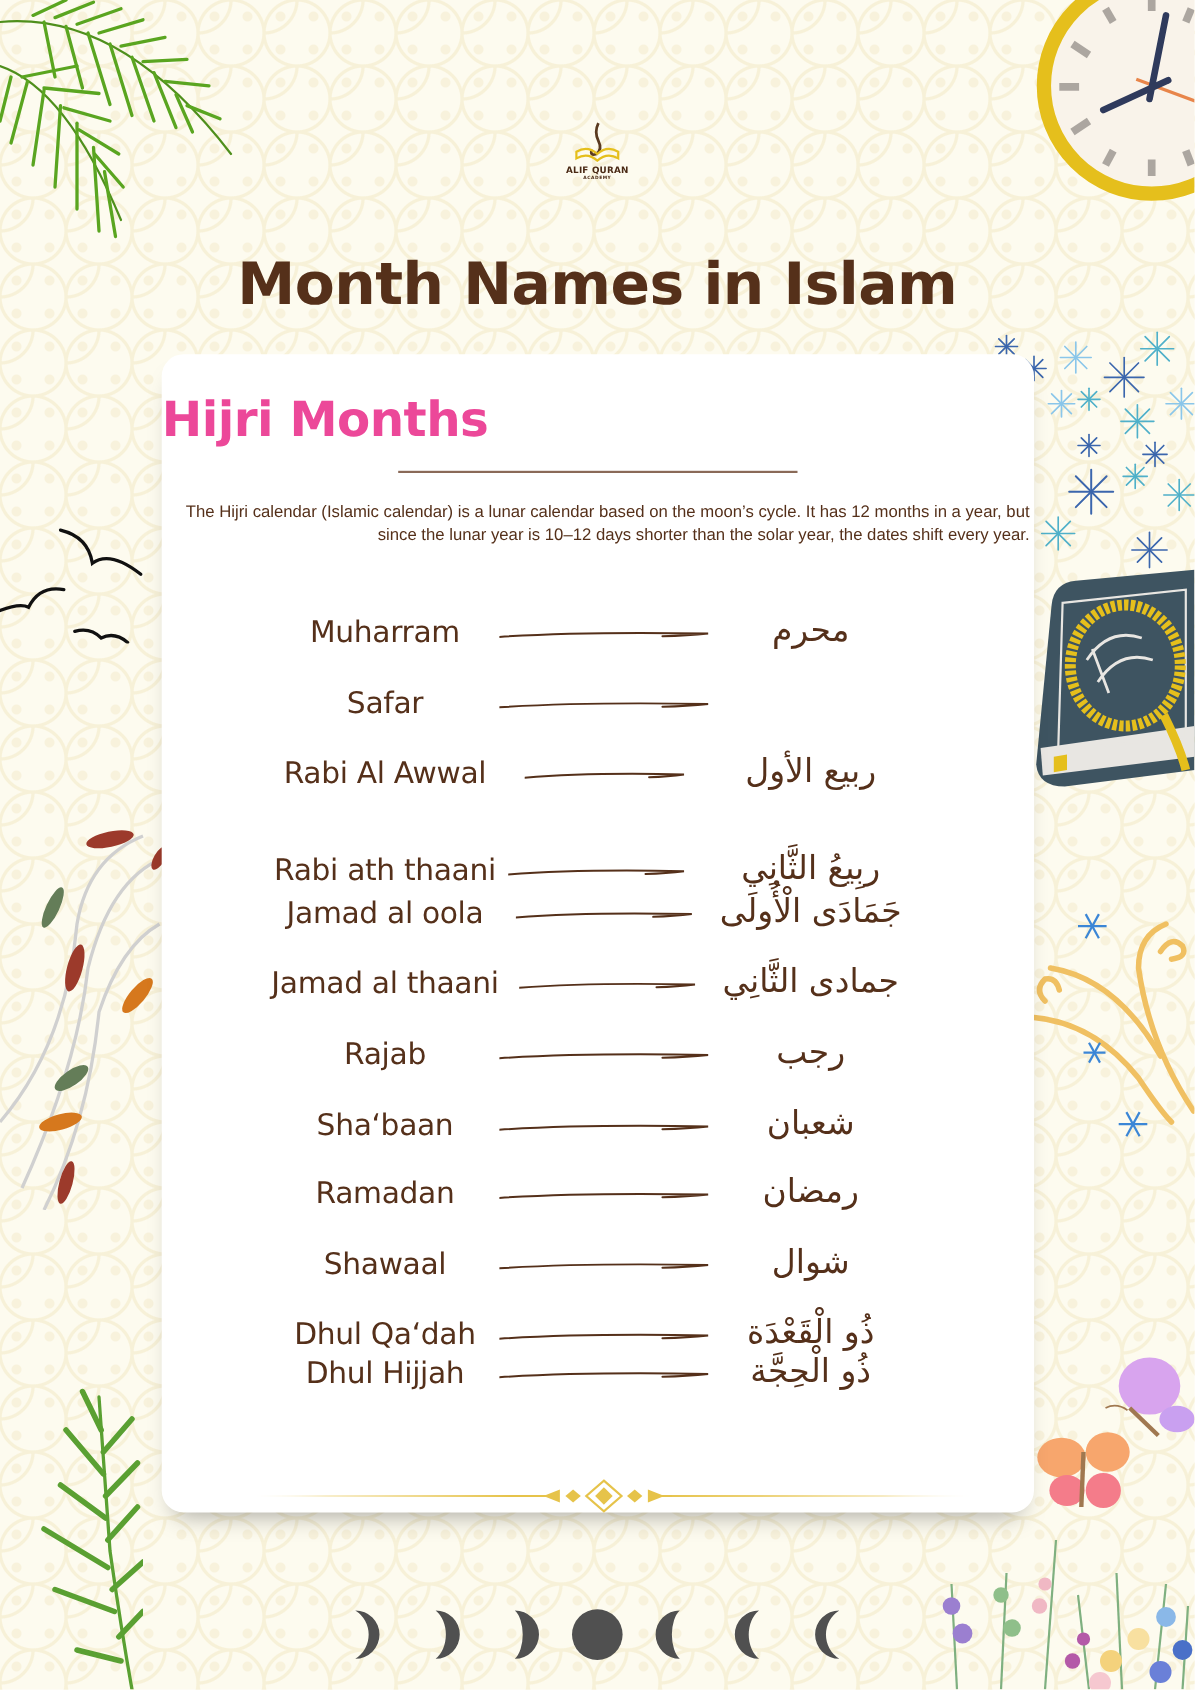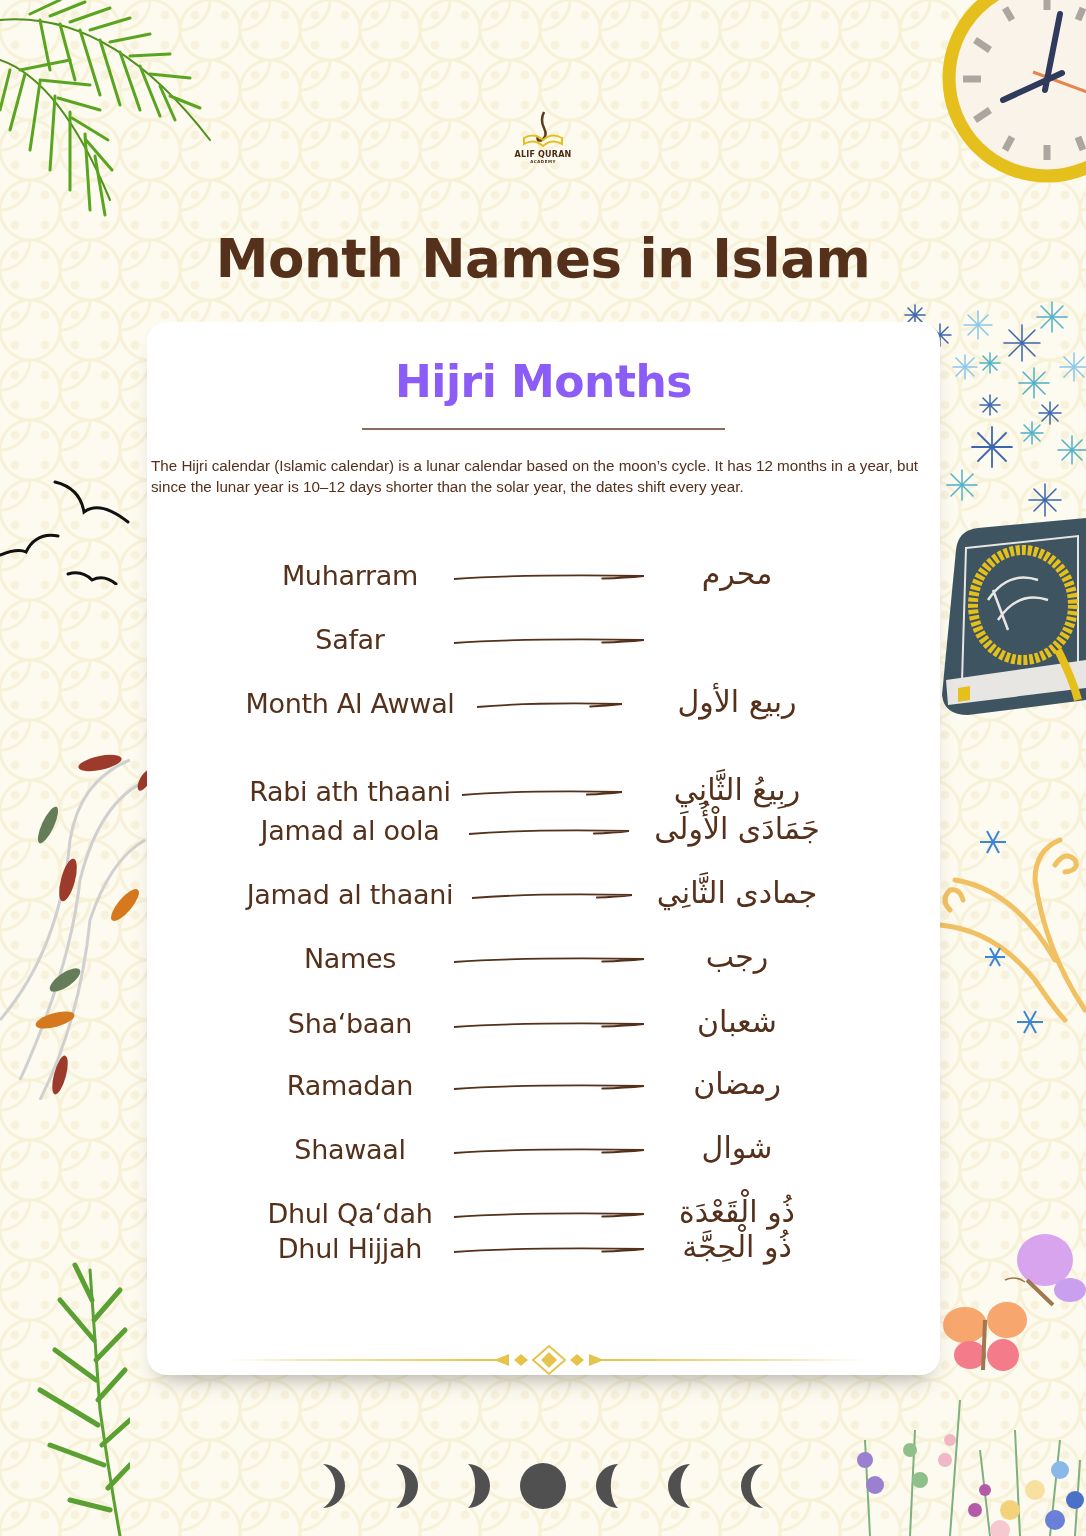--- a/index.html
+++ b/index.html
@@ -28,27 +28,27 @@
     font-family: "DejaVu Sans", sans-serif; font-weight: bold; font-size: 53px;
     color: #55301a; letter-spacing: -0.5px;
   }
 
   .card {
     left: 147px; top: 322px; width: 793px; height: 1053px;
     background: #ffffff; border-radius: 20px;
     box-shadow: 0 14px 22px -12px rgba(0,0,0,0.35);
   }
   .card-title {
-    left: 0; width: 100%; top: 34px; text-align: center;
+    left: 0; width: 100%; top: 34px; text-align: left;
     font-family: "DejaVu Sans", sans-serif; font-weight: bold; font-size: 44px;
-    color: #8b5cf6; letter-spacing: -0.5px;
+    color: #ec4899; letter-spacing: -0.5px;
   }
   .card-rule { left: 215px; top: 106px; width: 363px; height: 2px; background: #8a6a58; }
   .intro {
-    left: 0; width: 100%; top: 133px; padding: 0 4px; text-align: left;
+    left: 0; width: 100%; top: 133px; padding: 0 4px; text-align: right;
     font-size: 15.2px; line-height: 21px; color: #55301a;
   }
 
   .month-row { position: absolute; left: 0; width: 956px; height: 50px; }
   .m-en {
     position: absolute; left: 53px; width: 300px; text-align: center;
     font-family: "DejaVu Sans", sans-serif; font-size: 27px; color: #55301a; top: 6px;
     letter-spacing: -0.3px;
   }
   .m-line { position: absolute; top: 18px; height: 10px; }
@@ -364,21 +364,21 @@
         </svg>
         <div class="m-ar" dir="rtl">محرم</div>
       </div>
       <div class="month-row" style="top: 295.8px;">
         <div class="m-en">Safar</div>
         <svg class="m-line" width="190" height="10" viewBox="0 0 190 10" style="left: 307px;">
           <path d="M0 7 Q76 2 190 4 Q171 6 148.20000000000002 6.5" stroke="#55301a" stroke-width="1.8" fill="none" stroke-linecap="round"></path>
         </svg>
       </div>
       <div class="month-row" style="top: 359.6px;">
-        <div class="m-en">Month Al Awwal</div>
+        <div class="m-en">Rabi Al Awwal</div>
         <svg class="m-line" width="145" height="10" viewBox="0 0 145 10" style="left: 330px;">
           <path d="M0 7 Q58 2 145 4 Q130.5 6 113.10000000000001 6.5" stroke="#55301a" stroke-width="1.8" fill="none" stroke-linecap="round"></path>
         </svg>
         <div class="m-ar" dir="rtl">ربيع الأول</div>
       </div>
       <div class="month-row" style="top: 448px;">
         <div class="m-en">Rabi ath thaani</div>
         <svg class="m-line" width="160" height="10" viewBox="0 0 160 10" style="left: 315px;">
           <path d="M0 7 Q64 2 160 4 Q144 6 124.80000000000001 6.5" stroke="#55301a" stroke-width="1.8" fill="none" stroke-linecap="round"></path>
         </svg>
@@ -392,21 +392,21 @@
         <div class="m-ar" dir="rtl">جَمَادَى الْأُولَى</div>
       </div>
       <div class="month-row" style="top: 551px;">
         <div class="m-en">Jamad al thaani</div>
         <svg class="m-line" width="160" height="10" viewBox="0 0 160 10" style="left: 325px;">
           <path d="M0 7 Q64 2 160 4 Q144 6 124.80000000000001 6.5" stroke="#55301a" stroke-width="1.8" fill="none" stroke-linecap="round"></path>
         </svg>
         <div class="m-ar" dir="rtl">جمادى الثَّانِي</div>
       </div>
       <div class="month-row" style="top: 614.8px;">
-        <div class="m-en">Names</div>
+        <div class="m-en">Rajab</div>
         <svg class="m-line" width="190" height="10" viewBox="0 0 190 10" style="left: 307px;">
           <path d="M0 7 Q76 2 190 4 Q171 6 148.20000000000002 6.5" stroke="#55301a" stroke-width="1.8" fill="none" stroke-linecap="round"></path>
         </svg>
         <div class="m-ar" dir="rtl">رجب</div>
       </div>
       <div class="month-row" style="top: 680px;">
         <div class="m-en">Sha‘baan</div>
         <svg class="m-line" width="190" height="10" viewBox="0 0 190 10" style="left: 307px;">
           <path d="M0 7 Q76 2 190 4 Q171 6 148.20000000000002 6.5" stroke="#55301a" stroke-width="1.8" fill="none" stroke-linecap="round"></path>
         </svg>

